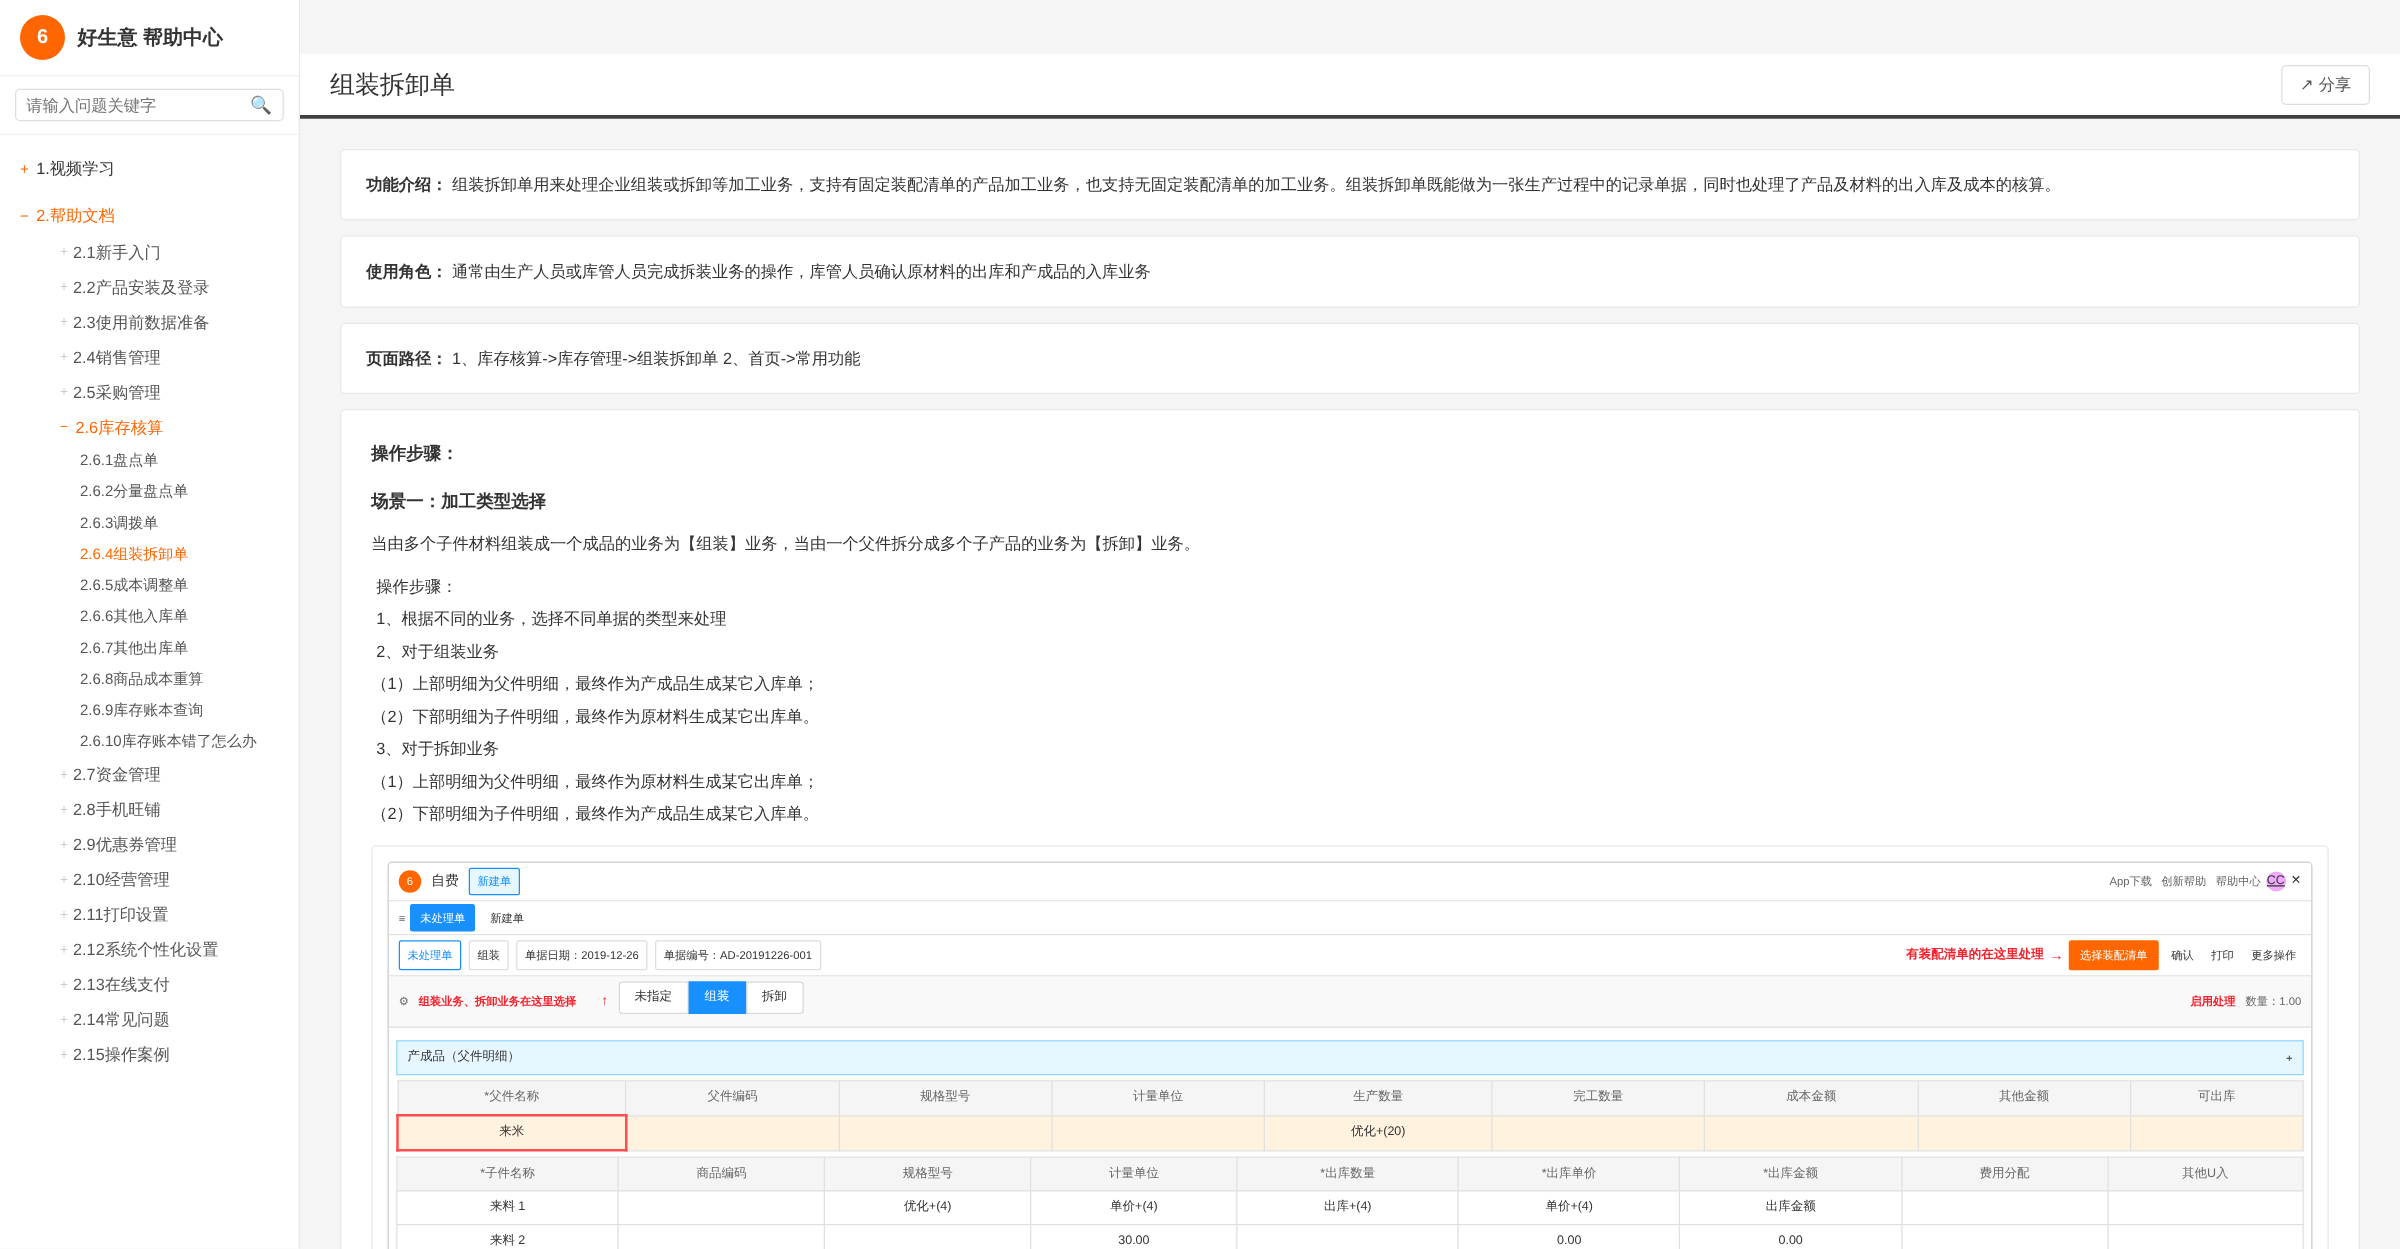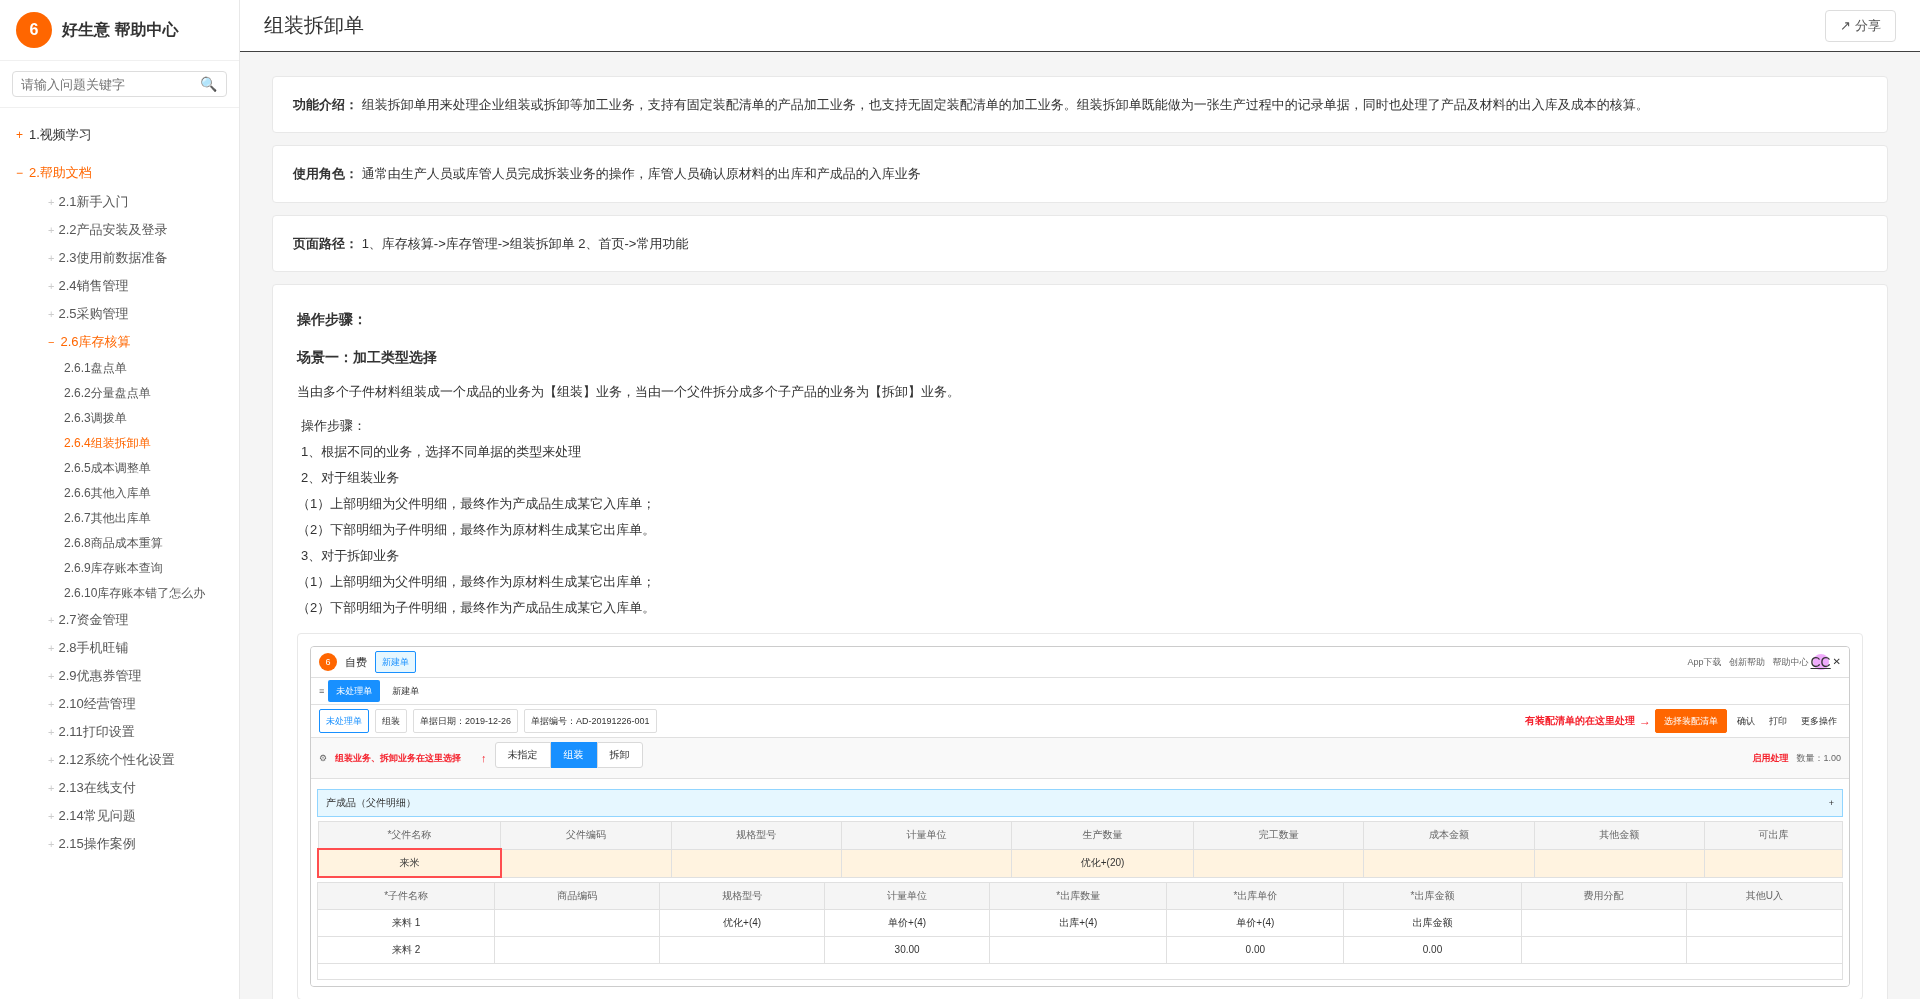--- a/index.html
+++ b/index.html
@@ -27,21 +27,21 @@
     .nav-sub-item { padding: 5px 16px; font-size: 13px; color: #555; cursor: pointer; display: flex; align-items: center; gap: 4px; }
     .nav-sub-section { font-size: 13px; color: #555; }
     .nav-sub-section-title { display: flex; align-items: center; gap: 6px; padding: 5px 16px; cursor: pointer; }
     .nav-sub-section-title.expanded { color: #f60; }
     .nav-sub-sub-items { padding-left: 16px; }
     .nav-sub-sub-item { padding: 4px 16px; font-size: 12px; color: #555; cursor: pointer; }
     .nav-sub-sub-item.active { color: #f60; font-weight: 500; }
 
     
     #main { flex: 1; display: flex; flex-direction: column; overflow: hidden; }
-    #topbar { background: #fff; border-bottom: 1px solid #404040; padding: 0 24px; height: 52px; display: flex; align-items: center; justify-content: space-between; }
+    #topbar { background: #fff; border-bottom: 3px solid #404040; padding: 0 24px; height: 52px; display: flex; align-items: center; justify-content: space-between; margin-top: 43px; }
     #page-title { font-size: 20px; font-weight: 500; color: #333; }
     #share-btn { border: 1px solid #ddd; background: #fff; padding: 6px 14px; border-radius: 4px; cursor: pointer; font-size: 13px; color: #555; display: flex; align-items: center; gap: 4px; }
 
     #content { flex: 1; overflow-y: auto; padding: 24px 32px; background: #f5f5f5; }
 
     .info-block { background: #fff; border: 1px solid #e8e8e8; border-radius: 4px; padding: 16px 20px; margin-bottom: 12px; font-size: 13px; line-height: 1.8; color: #333; }
     .info-block strong { font-weight: 600; }
 
     .section-title { font-size: 14px; font-weight: 600; color: #333; margin-bottom: 10px; }
 
@@ -226,21 +226,21 @@
         <div class="mock-app">
 
           <div class="mock-titlebar">
             <div style="display:flex;align-items:center;gap:8px;">
               <span style="background:#f60;color:#fff;border-radius:50%;width:18px;height:18px;display:flex;align-items:center;justify-content:center;font-size:9px;">6</span>
               <span>自费</span>
               <span style="border:1px solid #1890ff;color:#1890ff;padding:1px 6px;border-radius:2px;font-size:9px;background:#e6f7ff;">新建单</span>
             </div>
             <div style="display:flex;gap:4px;align-items:center;">
               <span style="font-size:9px;color:#666;">App下载 &nbsp; 创新帮助 &nbsp; 帮助中心</span>
-              <span style="background:#f0abfc;border-radius:50%;width:16px;height:16px;display:flex;align-items:center;justify-content:center;font-size:14px;text-decoration:underline;">CC</span>
+              <span style="background:#f0abfc;border-radius:50%;width:16px;height:16px;display:flex;align-items:center;justify-content:center;font-size:10px;text-decoration:underline;">CC</span>
               <span style="font-size:10px;cursor:pointer;">✕</span>
             </div>
           </div>
 
           <div style="background:#fff;border-bottom:1px solid #e0e0e0;padding:2px 8px;display:flex;align-items:center;gap:4px;">
             <span style="font-size:9px;color:#666;">≡</span>
             <span style="font-size:9px;background:#1890ff;color:#fff;padding:2px 8px;border-radius:2px;">未处理单</span>
             <span style="font-size:9px;padding:2px 8px;">新建单</span>
           </div>
 

